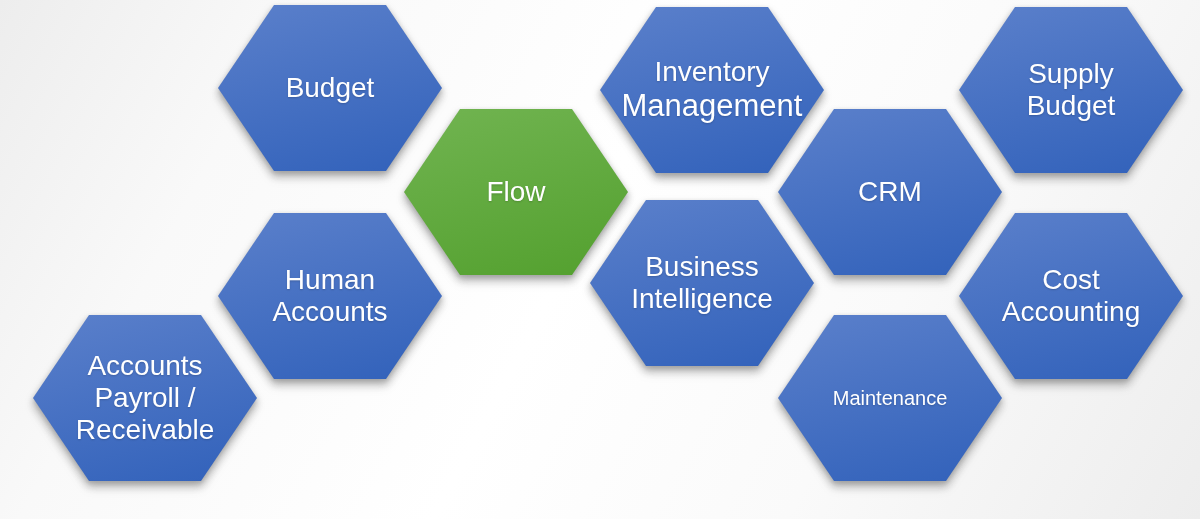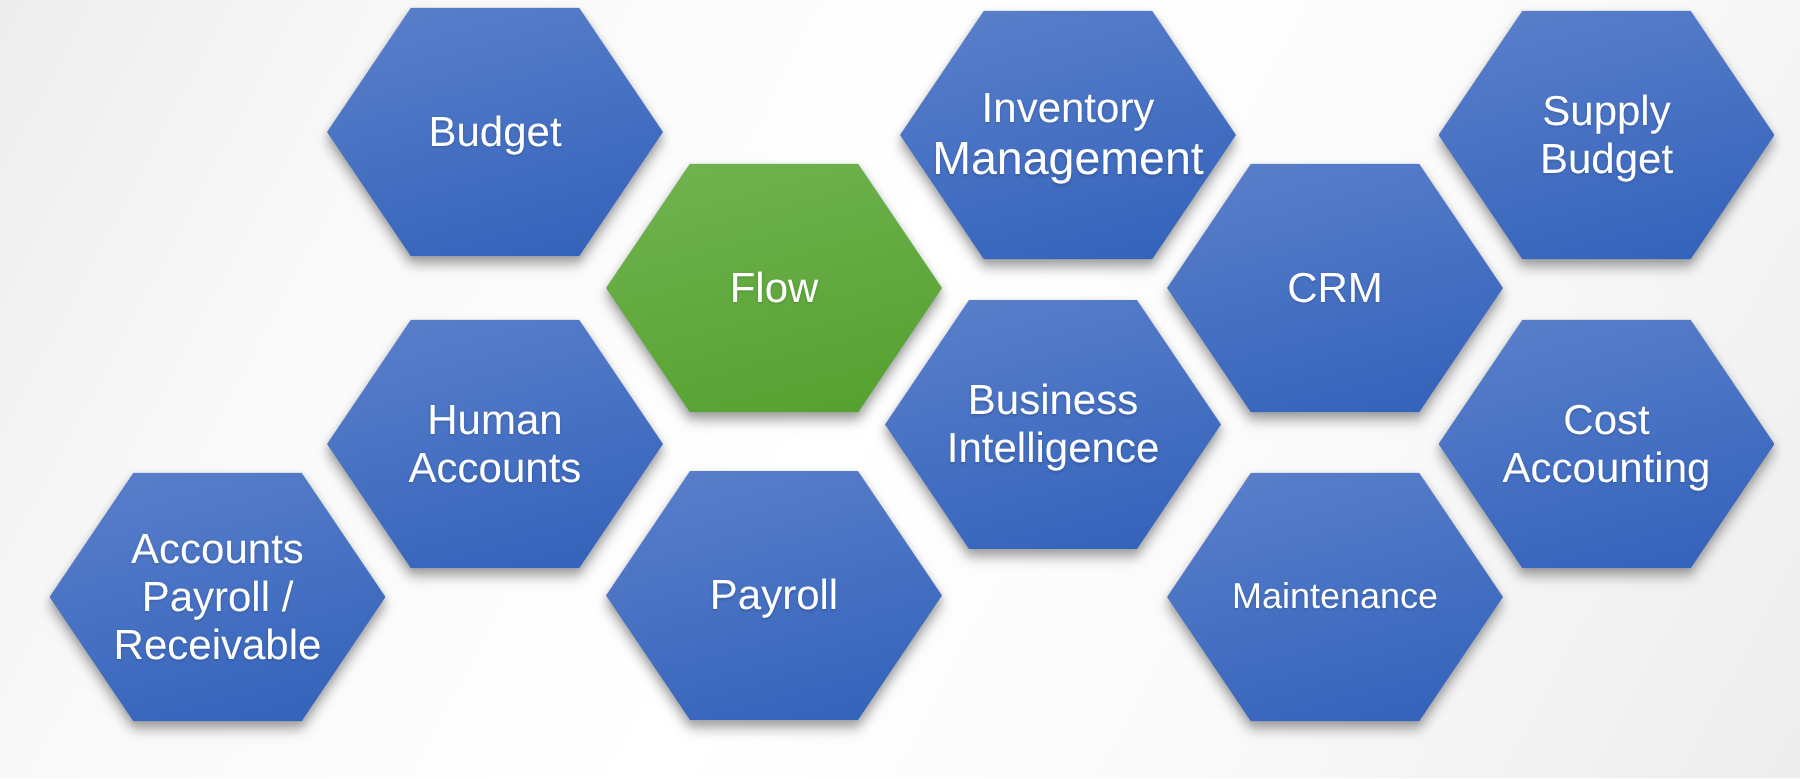--- a/index.html
+++ b/index.html
@@ -54,21 +54,21 @@
     flex-direction: column;
     align-items: center;
     justify-content: center;
     text-align: center;
     color: var(--label-text, #ffffff);
     font-size: 28px;
     line-height: 1.15;
     text-shadow: 0 1px 2px rgba(0, 0, 0, 0.18);
     pointer-events: none;
   }
-  .label[data-size="small"] { font-size: 24px; }
+  .label[data-size="small"] { font-size: 20px; }
   .label .l1 { display: block; white-space: pre-line; }
   .label .l2 { display: block; font-size: 31px; white-space: pre-line; }
 </style>
 </head>
 <body>
 
 <div class="stage">
 
 
   <div class="tile" style="left:218px; top:5px">
@@ -160,29 +160,20 @@
       <div class="hex" data-variant="blue"></div>
     </div>
     <div class="label" data-size="normal">
       <span class="l1">Accounts
 Payroll /
 Receivable</span>
         <span class="l2"></span>
     </div>
   </div>
 
-  <div class="tile" style="left:404px; top:314px">
-    <div class="hex-wrap">
-      <div class="hex" data-variant="blue"></div>
-    </div>
-    <div class="label" data-size="normal">
-      <span class="l1">Payroll</span>
-        <span class="l2"></span>
-    </div>
-  </div>
 
   <div class="tile" style="left:778px; top:315px">
     <div class="hex-wrap">
       <div class="hex" data-variant="blue"></div>
     </div>
     <div class="label" data-size="small">
       <span class="l1">Maintenance</span>
         <span class="l2"></span>
     </div>
   </div>

